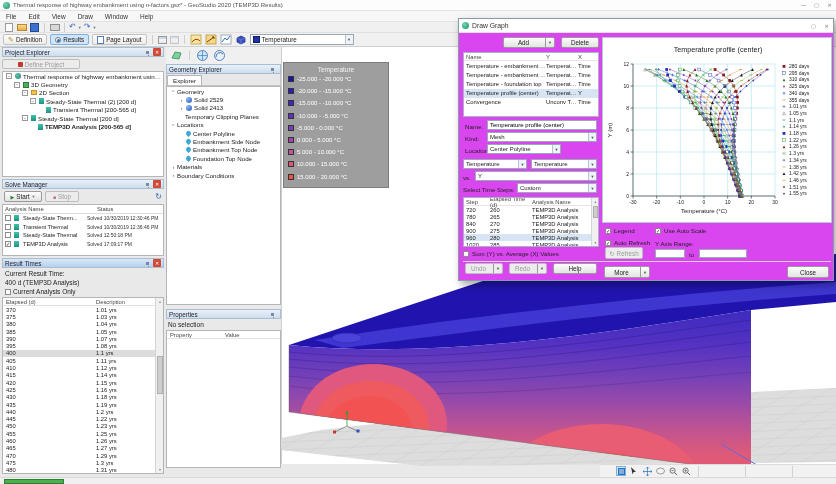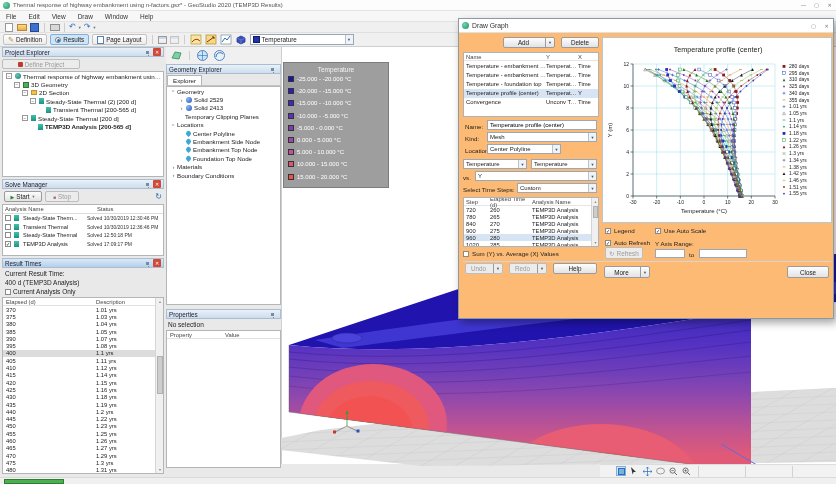--- a/index.html
+++ b/index.html
@@ -70,21 +70,21 @@
 .scroll{position:absolute;right:0;top:0;bottom:0;width:8px;background:#f0f0f0;border-left:1px solid #d5d5d5;}
 .scroll .thumb{position:absolute;left:1px;width:6px;background:#cdcdcd;border:1px solid #b0b0b0;}
 .scroll .sarr{position:absolute;left:0;width:8px;height:7px;color:#888;font-size:3.5px;display:flex;align-items:center;justify-content:center;}
 
 #temp-legend{left:283px;top:62px;width:106px;height:126px;background:#9e9e9e;border:1px solid #7d7d7d;z-index:3;color:#fff;}
 #temp-legend .lt{text-align:center;font-size:6.5px;padding-top:3px;color:#f4f4f4;}
 .leg-row{display:flex;align-items:center;height:12.2px;padding-left:4px;gap:3px;}
 .leg-sw{width:6px;height:6px;border:1px solid #333;flex:0 0 6px;}
 .leg-tx{font-size:6px;}
 
-#dialog{left:458px;top:18px;width:376px;height:301px;background:#fdba74;border:1px solid #8a9ba8;box-shadow:3px 4px 8px rgba(0,0,0,.35);z-index:50;}
+#dialog{left:458px;top:18px;width:376px;height:263px;background:#d946ef;border:1px solid #8a9ba8;box-shadow:3px 4px 8px rgba(0,0,0,.35);z-index:50;}
 #dlg-title{position:absolute;left:0;top:0;right:0;height:14px;background:#fff;border-bottom:1px solid #e0e0e0;display:flex;align-items:center;padding-left:3px;}
 #dlg-title .appicon{width:7px;height:7px;border-radius:50%;background:radial-gradient(circle at 35% 35%,#6fd6a8,#1e8f6e);margin-right:3px;}
 #dlg-title .t{flex:1;font-size:6.8px;color:#333;}
 .dlg-label{position:absolute;font-size:6.2px;color:#222;}
 .dcombo{position:absolute;background:#fff;border:1px solid #9aa7b5;height:10px;display:flex;align-items:center;padding:0 2px;font-size:6px;}
 .dcombo .arr{position:absolute;right:0;top:0;bottom:0;width:8px;background:#eef3fa;border-left:1px solid #b5c4d5;display:flex;align-items:center;justify-content:center;font-size:4px;color:#555;}
 .dinput{position:absolute;background:#fff;border:1px solid #9aa7b5;font-size:6px;padding:0 2px;height:10px;font-family:"Liberation Sans",sans-serif;}
 .listbox{position:absolute;background:#fff;border:1px solid #a8b4c0;overflow:hidden;}
 .gl-head,.gl-row{display:flex;align-items:center;padding-left:2px;}
 .gl-head{height:8px;font-size:5.8px;color:#444;border-bottom:1px solid #e4e4e4;}

